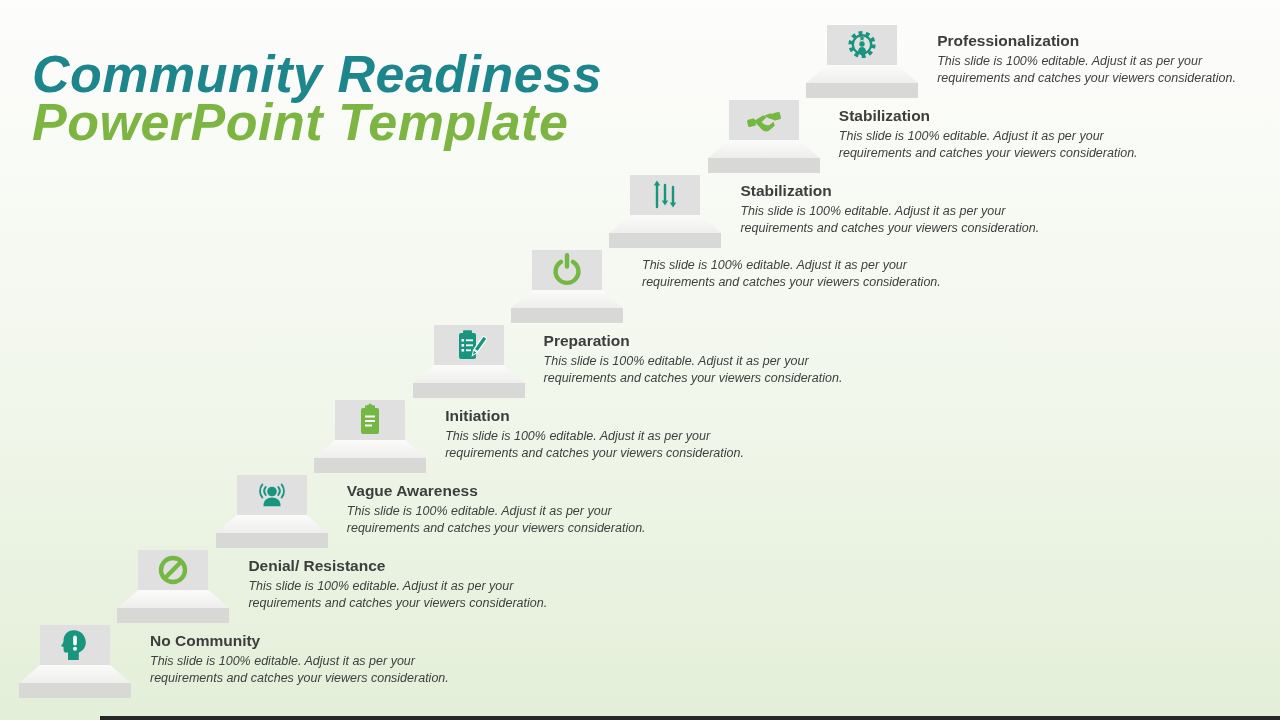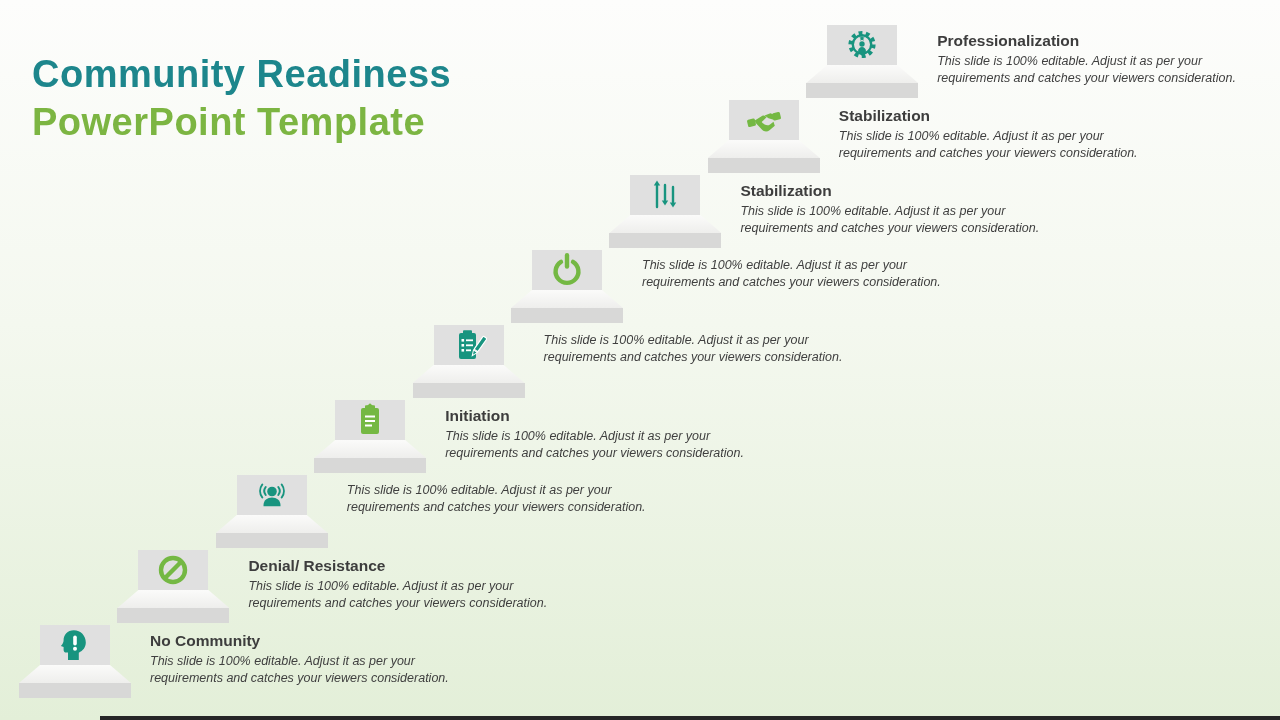--- a/index.html
+++ b/index.html
@@ -10,24 +10,25 @@
   }
   .slide {
     position: relative;
     width: 1280px; height: 720px;
     background: linear-gradient(180deg, #fdfdfc 0%, #f4f8ef 45%, #e3efd8 100%);
     overflow: hidden;
   }
   .main-title {
     position: absolute;
     left: 32px; top: 50px;
-    font-size: 38px;
+    font-size: 52px;
     font-weight: 700;
     line-height: 48px;
     letter-spacing: 0.5px;
+    font-style: italic;
   }
   .title-line1 { display:block; color:#1d868c; }
   .title-line2 { display:block; color:#7cb542; }
 
   .step { position: absolute;
     left: calc(40px + var(--i) * 98.4px);
     top:  calc(625px - var(--i) * 75px);
   }
   .plate {
     position: absolute; left: 0; top: 0;
@@ -131,20 +132,21 @@
       <svg class="icon icon-teal" viewBox="0 0 36 36">
         <circle cx="18" cy="14.5" r="4.8" fill="currentColor"></circle>
         <path fill="currentColor" d="M9.5 28c0-4.8 3.8-7.6 8.5-7.6s8.5 2.8 8.5 7.6v1.2h-17z"></path>
         <path d="M8.3 7.5a10.8 10.8 0 0 0 0 13" fill="none" stroke="currentColor" stroke-width="2" stroke-linecap="round"></path>
         <path d="M11.7 10a6.6 6.6 0 0 0 0 8" fill="none" stroke="currentColor" stroke-width="2" stroke-linecap="round"></path>
         <path d="M27.7 7.5a10.8 10.8 0 0 1 0 13" fill="none" stroke="currentColor" stroke-width="2" stroke-linecap="round"></path>
         <path d="M24.3 10a6.6 6.6 0 0 1 0 8" fill="none" stroke="currentColor" stroke-width="2" stroke-linecap="round"></path>
       </svg>
     </div>
     <div class="step-text">
+      <div class="step-title">Vague Awareness</div>
       <div class="step-desc">
         <div>This slide is 100% editable. Adjust it as per your</div>
         <div>requirements and catches your viewers consideration.</div>
       </div>
     </div>
   </div>
 
   <div class="step" style="--i:3">
     <div class="trap"></div>
     <div class="base"></div>
@@ -180,20 +182,21 @@
         <rect x="15" y="17.4" width="7" height="1.8" fill="#fff"></rect>
         <rect x="10.5" y="22" width="2.6" height="2.6" fill="#fff"></rect>
         <rect x="15" y="22.4" width="5" height="1.8" fill="#fff"></rect>
         <g transform="rotate(35 27 20)">
           <rect x="25" y="8" width="4.6" height="16" rx="1" fill="currentColor" stroke="#fff" stroke-width="1.2"></rect>
           <path d="M25 25l2.3 5.5 2.3-5.5z" fill="currentColor" stroke="#fff" stroke-width="1"></path>
         </g>
       </svg>
     </div>
     <div class="step-text">
+      <div class="step-title">Preparation</div>
       <div class="step-desc">
         <div>This slide is 100% editable. Adjust it as per your</div>
         <div>requirements and catches your viewers consideration.</div>
       </div>
     </div>
   </div>
 
   <div class="step" style="--i:5">
     <div class="trap"></div>
     <div class="base"></div>

